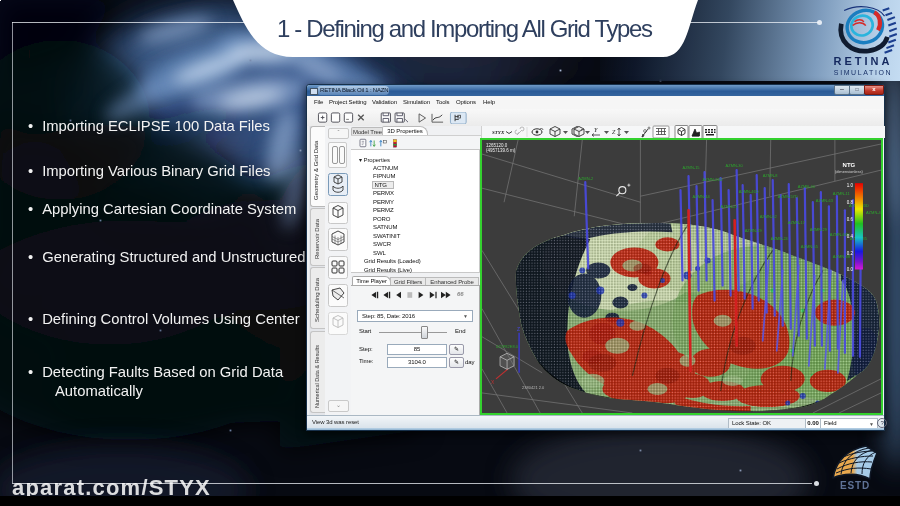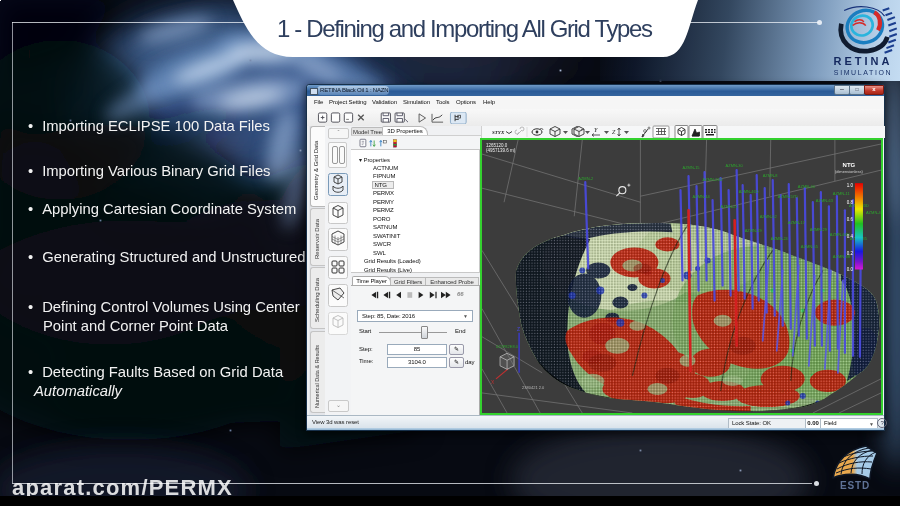--- a/index.html
+++ b/index.html
@@ -122,25 +122,25 @@
   <svg class="abs" style="left:225px;top:0;" width="495" height="62" viewBox="0 0 495 62">
     <path d="M8,0 C20,26 32,57 68,57 L438,57 C461,57 463,26 473,0 Z" fill="#ffffff"></path>
     <text x="240" y="37" text-anchor="middle" font-family="Liberation Sans,sans-serif" font-size="24" fill="#2e3f5e" textLength="376">1 - Defining and Importing All Grid Types</text>
   </svg>
 
   <div class="abs" style="left:28px;top:110px;width:340px;color:#f2f2f2;font-size:14.8px;line-height:18.5px;">
     <div style="position:absolute;top:7px;"><span style="margin-right:9px;">•</span>Importing ECLIPSE 100 Data Files</div>
     <div style="position:absolute;top:52px;"><span style="margin-right:9px;">•</span>Importing Various Binary Grid Files</div>
     <div style="position:absolute;top:90px;"><span style="margin-right:9px;">•</span>Applying Cartesian Coordinate System</div>
     <div style="position:absolute;top:138px;"><span style="margin-right:9px;">•</span>Generating Structured and Unstructured<br></div>
-    <div style="position:absolute;top:188px;"><span style="margin-right:9px;">•</span>Defining Control Volumes Using Center<br><span style="margin-left:15px;">Point and Corner Point Data</span></div>
-    <div style="position:absolute;top:253px;"><span style="margin-right:9px;">•</span>Detecting Faults Based on Grid Data<br><span style="margin-left:6px;font-style:italic;">Automatically</span></div>
+    <div style="position:absolute;top:200px;"><span style="margin-right:9px;">•</span>Defining Control Volumes Using Center<br></div>
+    <div style="position:absolute;top:253px;"><span style="margin-right:9px;">•</span>Detecting Faults Based on Grid Data<br><span style="margin-left:27px;">Automatically</span></div>
   </div>
 
-  <div class="abs" style="left:12px;top:475px;color:rgba(255,255,255,0.85);font-size:22px;font-weight:bold;letter-spacing:1.2px;">aparat.com/PERMX</div>
+  <div class="abs" style="left:12px;top:475px;color:rgba(255,255,255,0.85);font-size:22px;font-weight:bold;letter-spacing:1.2px;">aparat.com/STYX</div>
 
   <svg class="abs" style="left:826px;top:443px;" width="58" height="50" viewBox="0 0 58 50">
     <defs>
       <linearGradient id="estdg" x1="0" y1="0" x2="1" y2="0">
         <stop offset="0" stop-color="#e8a84e"></stop>
           <stop offset="0.45" stop-color="#e8a84e"></stop>
         <stop offset="0.55" stop-color="#a6cbe8"></stop>
           <stop offset="1" stop-color="#a6cbe8"></stop>
       </linearGradient>
     </defs>

